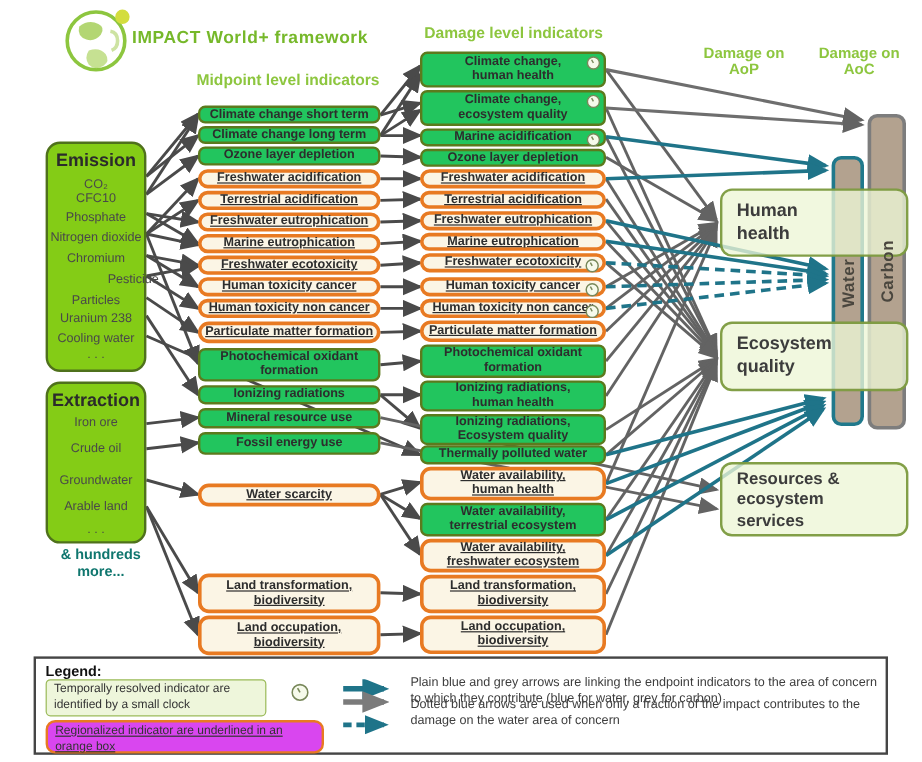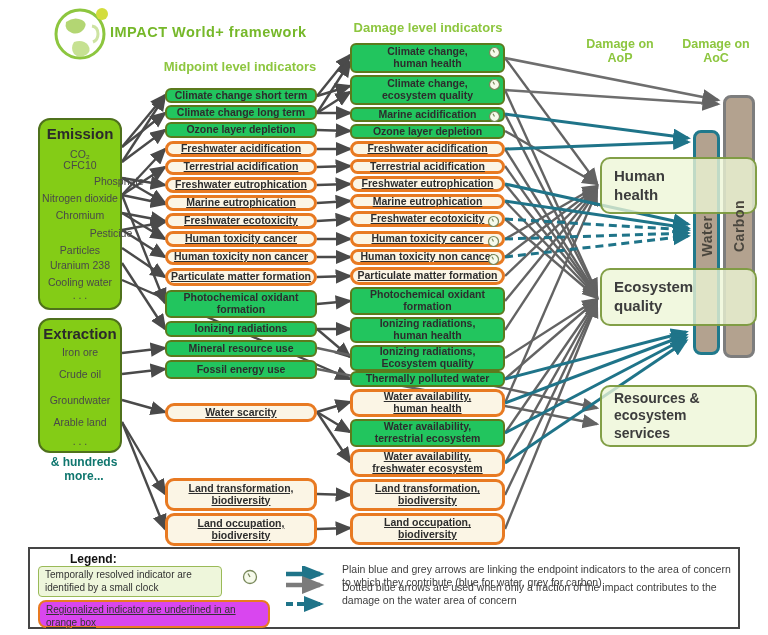--- a/index.html
+++ b/index.html
@@ -32,21 +32,21 @@
        display:flex;align-items:center;font-weight:bold;font-size:15px;color:#3c3c3c;
        padding-left:12px;line-height:1.25;white-space:pre-line;}
   .ghead{position:absolute;z-index:4;font-weight:bold;color:#8dc63f;text-align:center;
          white-space:pre-line;line-height:1.1;}
   #logo-band{position:absolute;left:36px;top:2px;width:298px;height:60px;background:#fff;z-index:3;}
   #logo-title{position:absolute;left:74px;top:22px;font-weight:bold;font-size:14.5px;color:#76b82a;letter-spacing:.5px;}
   #more-note{position:absolute;z-index:3;font-weight:bold;font-size:12px;color:#0f766e;text-align:center;line-height:1.15;}
   
   #legend{position:absolute;left:28px;top:547px;width:712px;height:82px;box-sizing:border-box;
           border:2.5px solid #454545;background:#fff;z-index:4;}
-  #legend-title{position:absolute;left:8px;top:3px;font-weight:bold;font-size:12px;color:#111;margin-left:32px;}
+  #legend-title{position:absolute;left:8px;top:3px;font-weight:bold;font-size:12px;color:#111;}
   .lgbox{position:absolute;box-sizing:border-box;font-size:10px;color:#333;padding:2px 6px;line-height:1.25;}
   #lg-clock{left:8px;top:17px;width:184px;height:31px;background:#eef6db;border:1.5px solid #9aba58;border-radius:4px;}
   #lg-orange{left:8px;top:51px;width:232px;height:28px;background:#d946ef;border:2.5px solid #e87a22;border-radius:8px;
              text-decoration:underline;}
   .lg-text{position:absolute;left:312px;width:395px;font-size:10.5px;color:#3d3d3d;line-height:1.25;}
 </style>
 </head>
 <body>
 
 <div id="canvas">
@@ -168,21 +168,21 @@
     <div class="ghead pre" style="left:580px;top:38px;width:80px;font-size:12.5px;">Damage on
 AoP</div>
     <div class="ghead pre" style="left:676px;top:38px;width:80px;font-size:12.5px;">Damage on
 AoC</div>
 
     <div class="srcbox" style="left:38px;top:118px;width:84px;height:192px;">
       <div class="srctitle" style="top:5px;">Emission</div>
       <div id="emission-items">
           <div class="srcitem" style="top: 28px;">CO₂</div>
           <div class="srcitem" style="top: 39px;">CFC10</div>
-          <div class="srcitem" style="top: 55px; padding-left: 39px;">Phosphate</div>
+          <div class="srcitem" style="top: 55px;">Phosphate</div>
           <div class="srcitem" style="top: 72px;">Nitrogen dioxide</div>
           <div class="srcitem" style="top: 89px;">Chromium</div>
           <div class="srcitem" style="top: 107px; padding-left: 31px;">Pesticide</div>
           <div class="srcitem" style="top: 124px;">Particles</div>
           <div class="srcitem" style="top: 139px;">Uranium 238</div>
           <div class="srcitem" style="top: 156px;">Cooling water</div>
           <div class="srcitem" style="top: 169px;">. . .</div>
         </div>
     </div>
 

